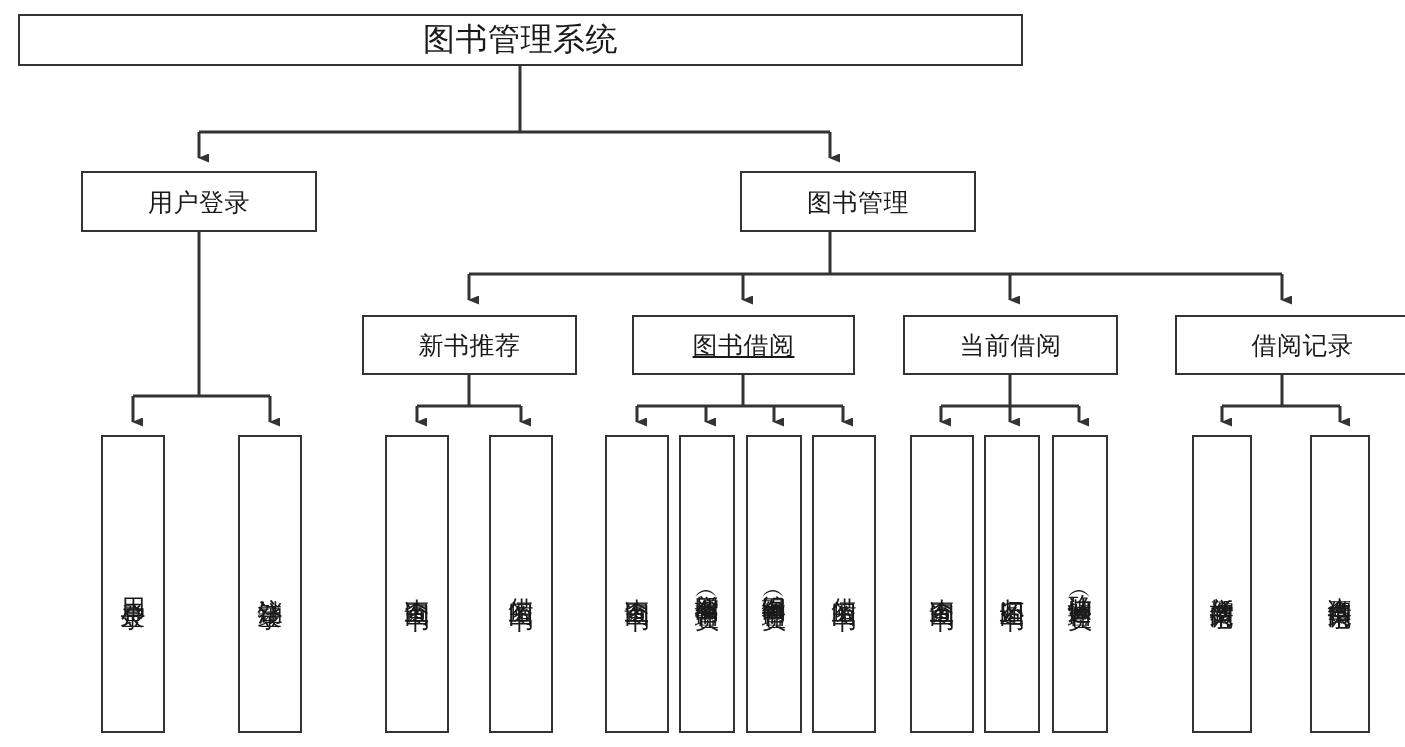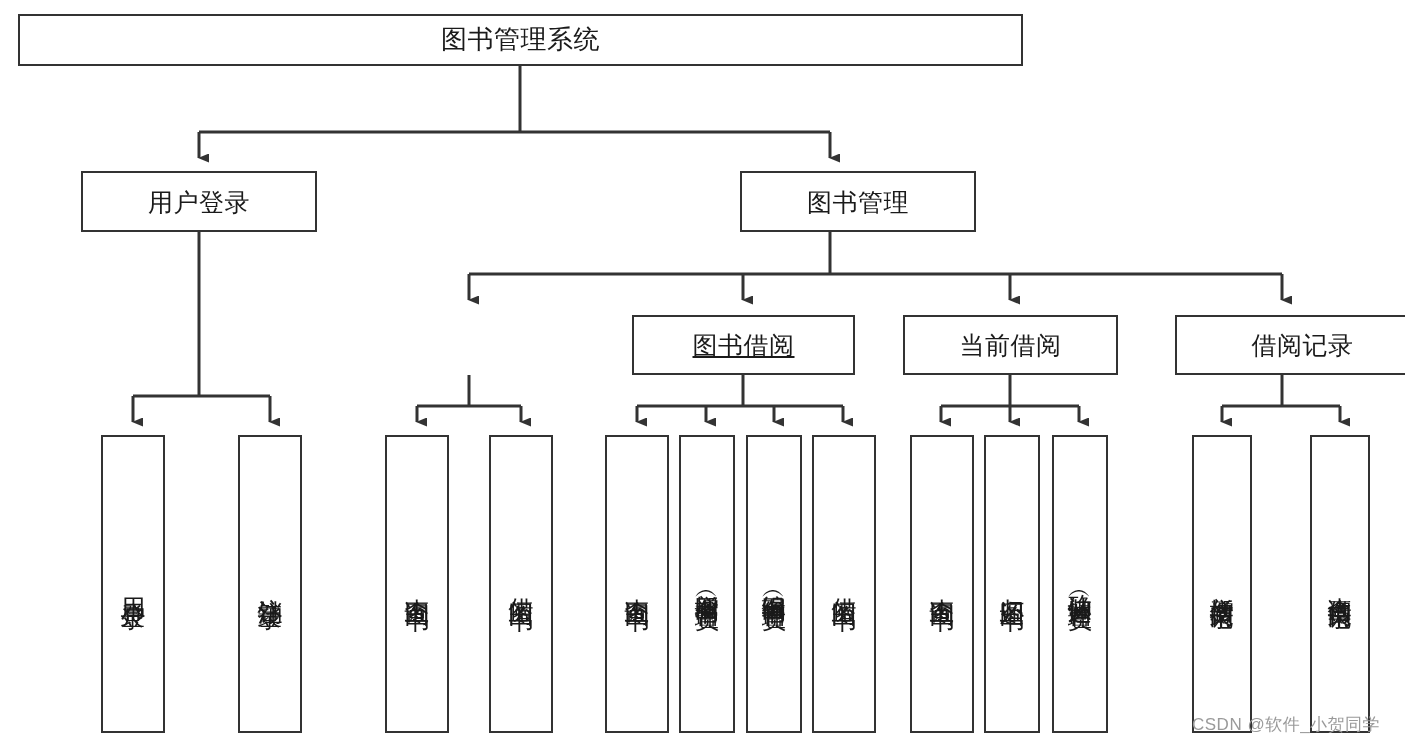--- a/index.html
+++ b/index.html
@@ -40,21 +40,21 @@
     text-align: center;
     line-height: 1.12;
     letter-spacing: 0.5px;
   }
   
   .node.h .label {
     writing-mode: horizontal-tb;
     font-size: 25px;
   }
   .node.root .label {
-    font-size: 26px;
+    font-size: 32px;
   }
   
   .node.v {
     align-items: center;
     justify-content: center;
     padding: 6px 0;
   }
   .node.v .label {
     writing-mode: vertical-rl;
     text-orientation: upright;
@@ -137,20 +137,23 @@
   </div>
 
   <div class="node h" style="left:81px; top:171px; width:236px; height:61px;">
     <span class="label">用户登录</span>
   </div>
 
   <div class="node h" style="left:711px; top:171px; width:236px; height:61px;margin-left:29px;">
     <span class="label">图书管理</span>
   </div>
 
+  <div class="node h" style="left:362px; top:315px; width:215px; height:60px;">
+    <span class="label">新书推荐</span>
+  </div>
 
   <div class="node h" style="left:632px; top:315px; width:223px; height:60px;text-decoration:underline;">
     <span class="label">图书借阅</span>
   </div>
 
   <div class="node h" style="left:903px; top:315px; width:215px; height:60px;">
     <span class="label">当前借阅</span>
   </div>
 
   <div class="node h" style="left:1175px; top:315px; width:255px; height:60px;">
@@ -202,15 +205,14 @@
   </div>
 
   <div class="node v tall" style="left:1192px; top:435px; width:60px; height:298px;">
     <span class="label">新增借阅记录</span>
   </div>
 
   <div class="node v tall" style="left:1310px; top:435px; width:60px; height:298px;">
     <span class="label">查询借阅记录</span>
   </div>
 
-  <div id="watermark">CSDN @软件_小贺同学</div>
 
 </div>
 
 </body></html>

